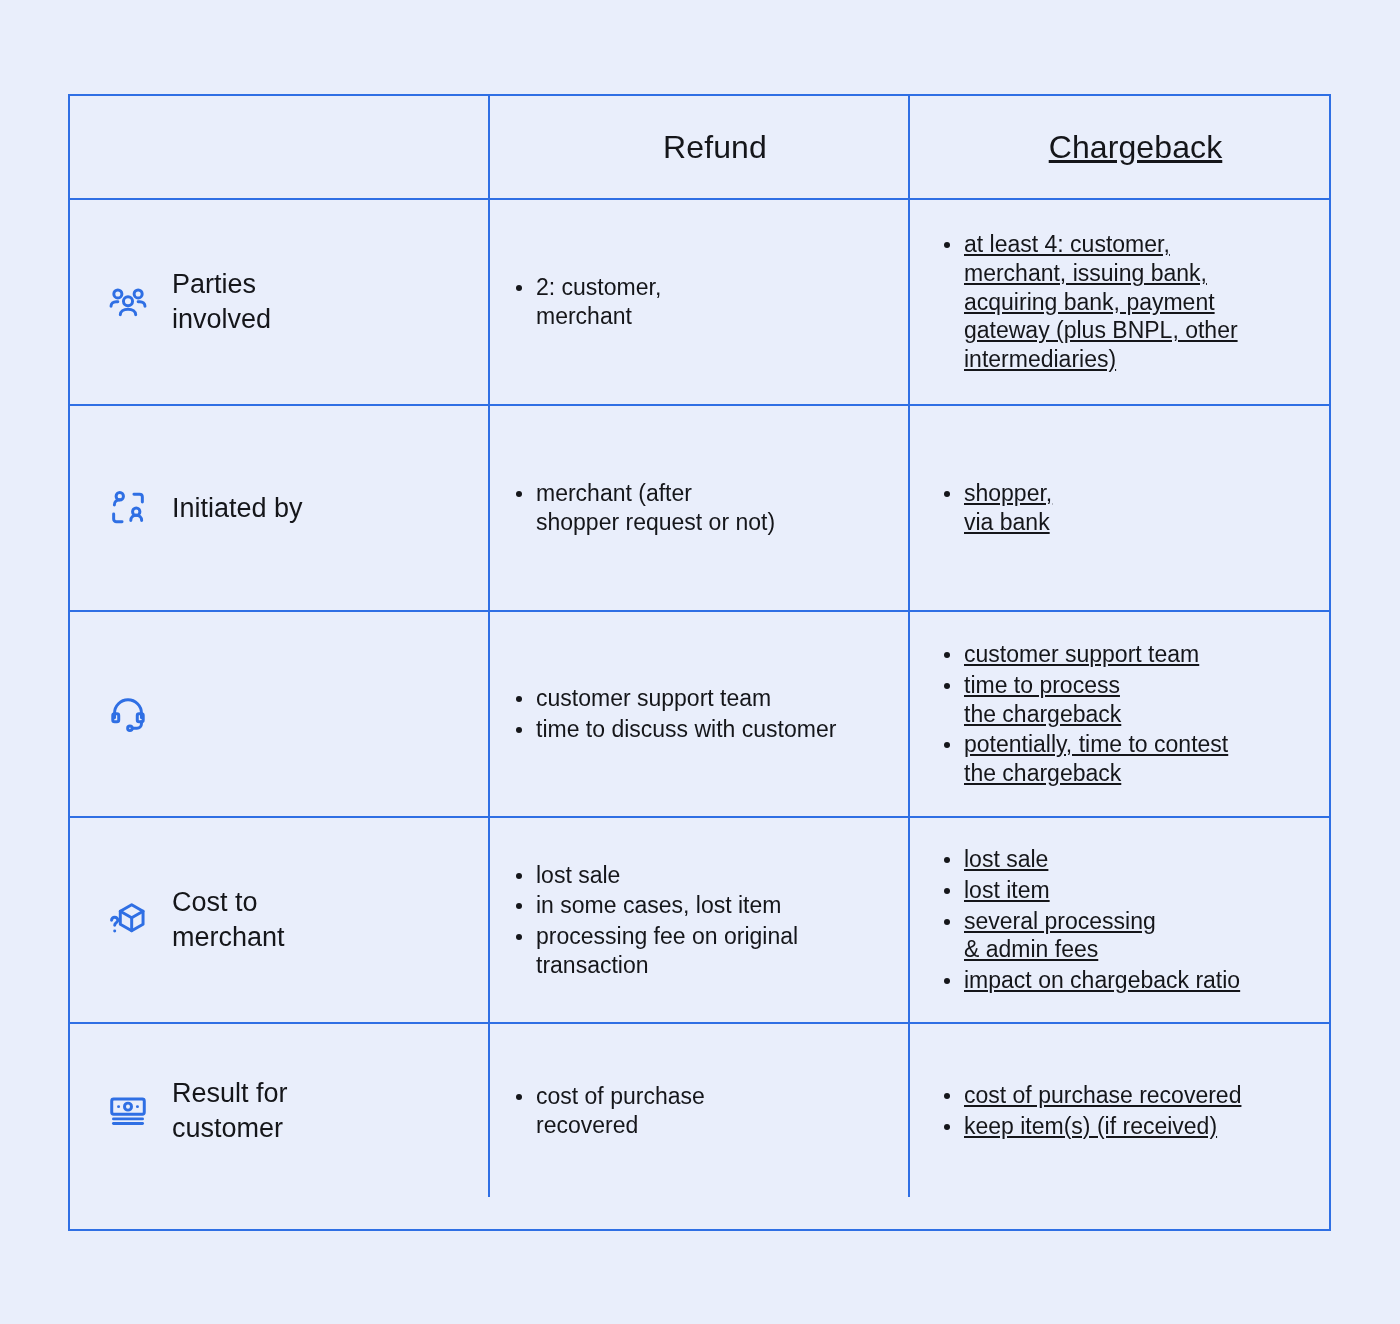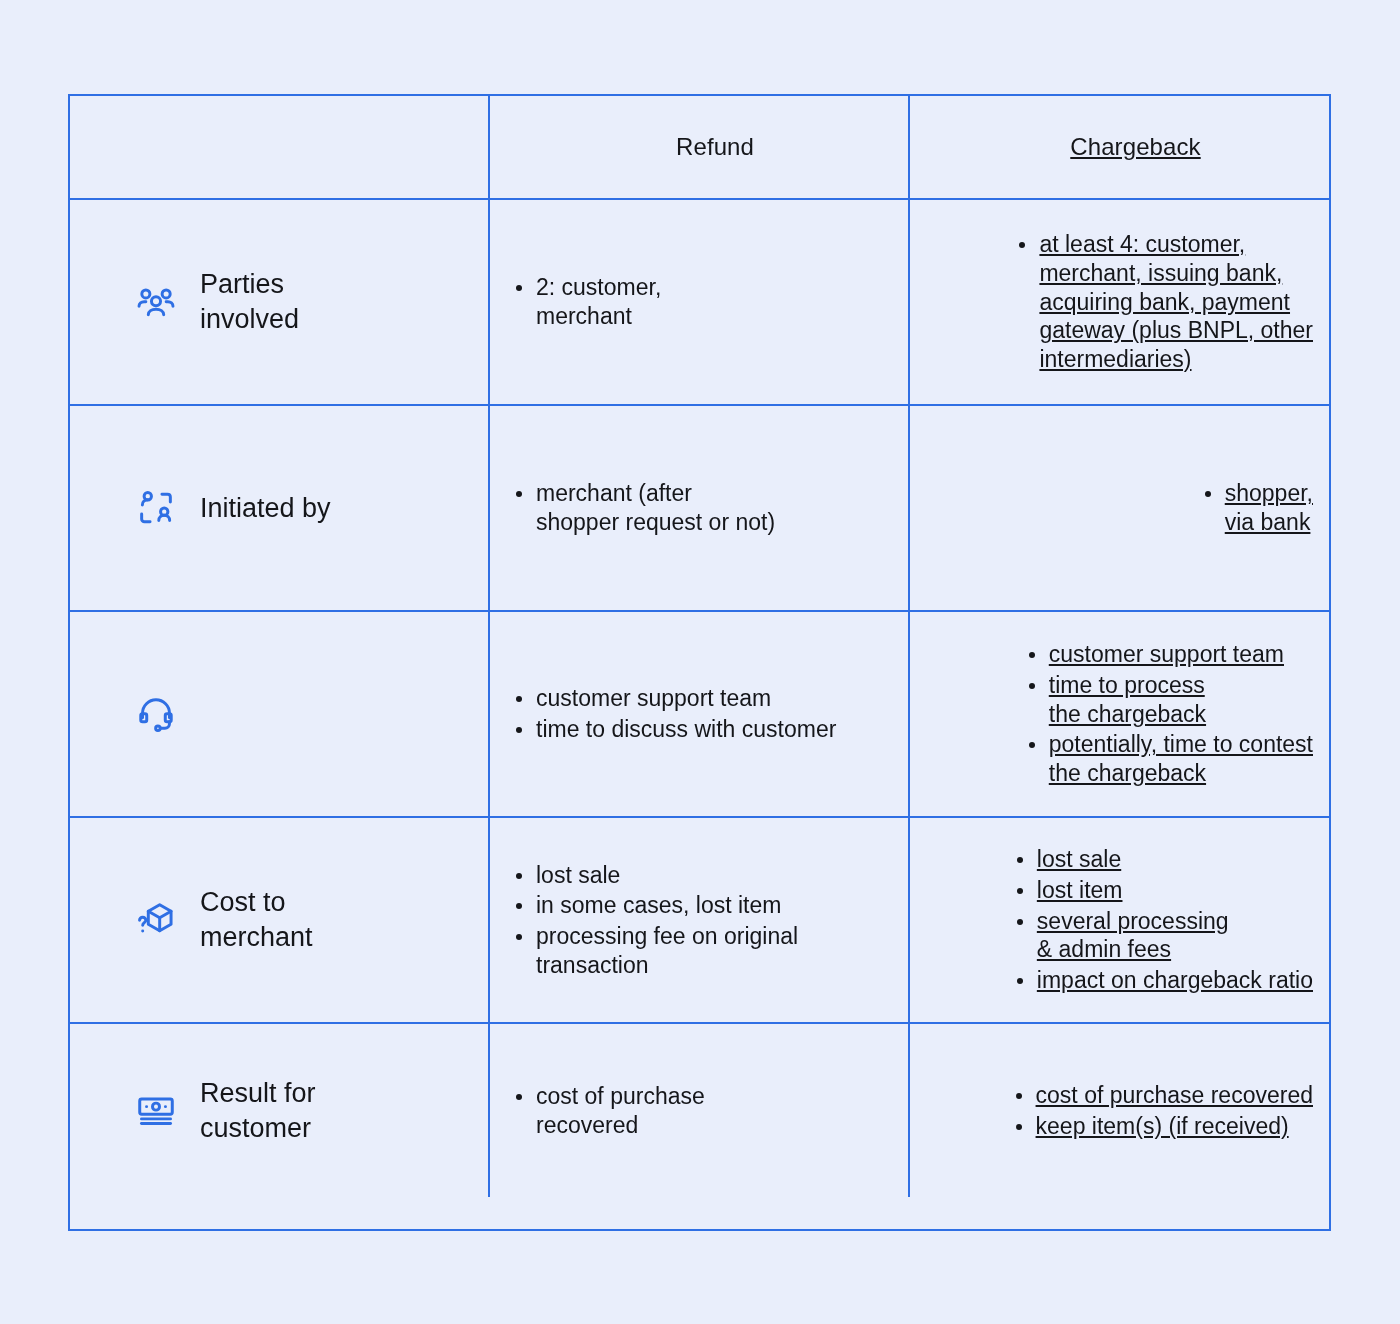--- a/index.html
+++ b/index.html
@@ -59,34 +59,34 @@
   .col-refund  { width: 420px; flex: 0 0 420px; }
   .col-charge  { width: 419px; flex: 0 0 419px; }
 
   
   .header-row { height: 104px; }
   .header-row .cell {
     justify-content: center;
     align-items: center;
   }
   .header-title {
-    font-size: 24px;
+    font-size: 32px;
     font-weight: 400;
     letter-spacing: 0.1px;
     color: #15161a;
     margin-left: 32px;
   }
   .header-row .col-feature .header-title { visibility: hidden; }
 
   
   .body-row { height: 206px; }
   .body-row:last-child { height: 173px; }
 
   .feature-cell {
-    padding-left: 64px;
+    padding-left: 36px;
     padding-right: 12px;
     gap: 22px;
   }
   .feature-icon {
     flex: 0 0 auto;
     width: 44px;
     height: 44px;
     display: flex;
     align-items: center;
     justify-content: center;
@@ -97,21 +97,21 @@
     line-height: 1.28;
     font-weight: 400;
     color: #15161a;
     white-space: pre-line;
   }
 
   .content-cell {
     padding-left: 20px;
     padding-right: 16px;
   }
-  .content-cell.col-charge { padding-left: 28px; justify-content: flex-end; }
+  .content-cell.col-charge { padding-left: 28px; }
 
   ul.bullets {
     margin: 0;
     padding: 0 0 0 26px;
     list-style: none;
   }
   ul.bullets li {
     position: relative;
     font-size: 23px;
     line-height: 1.245;

